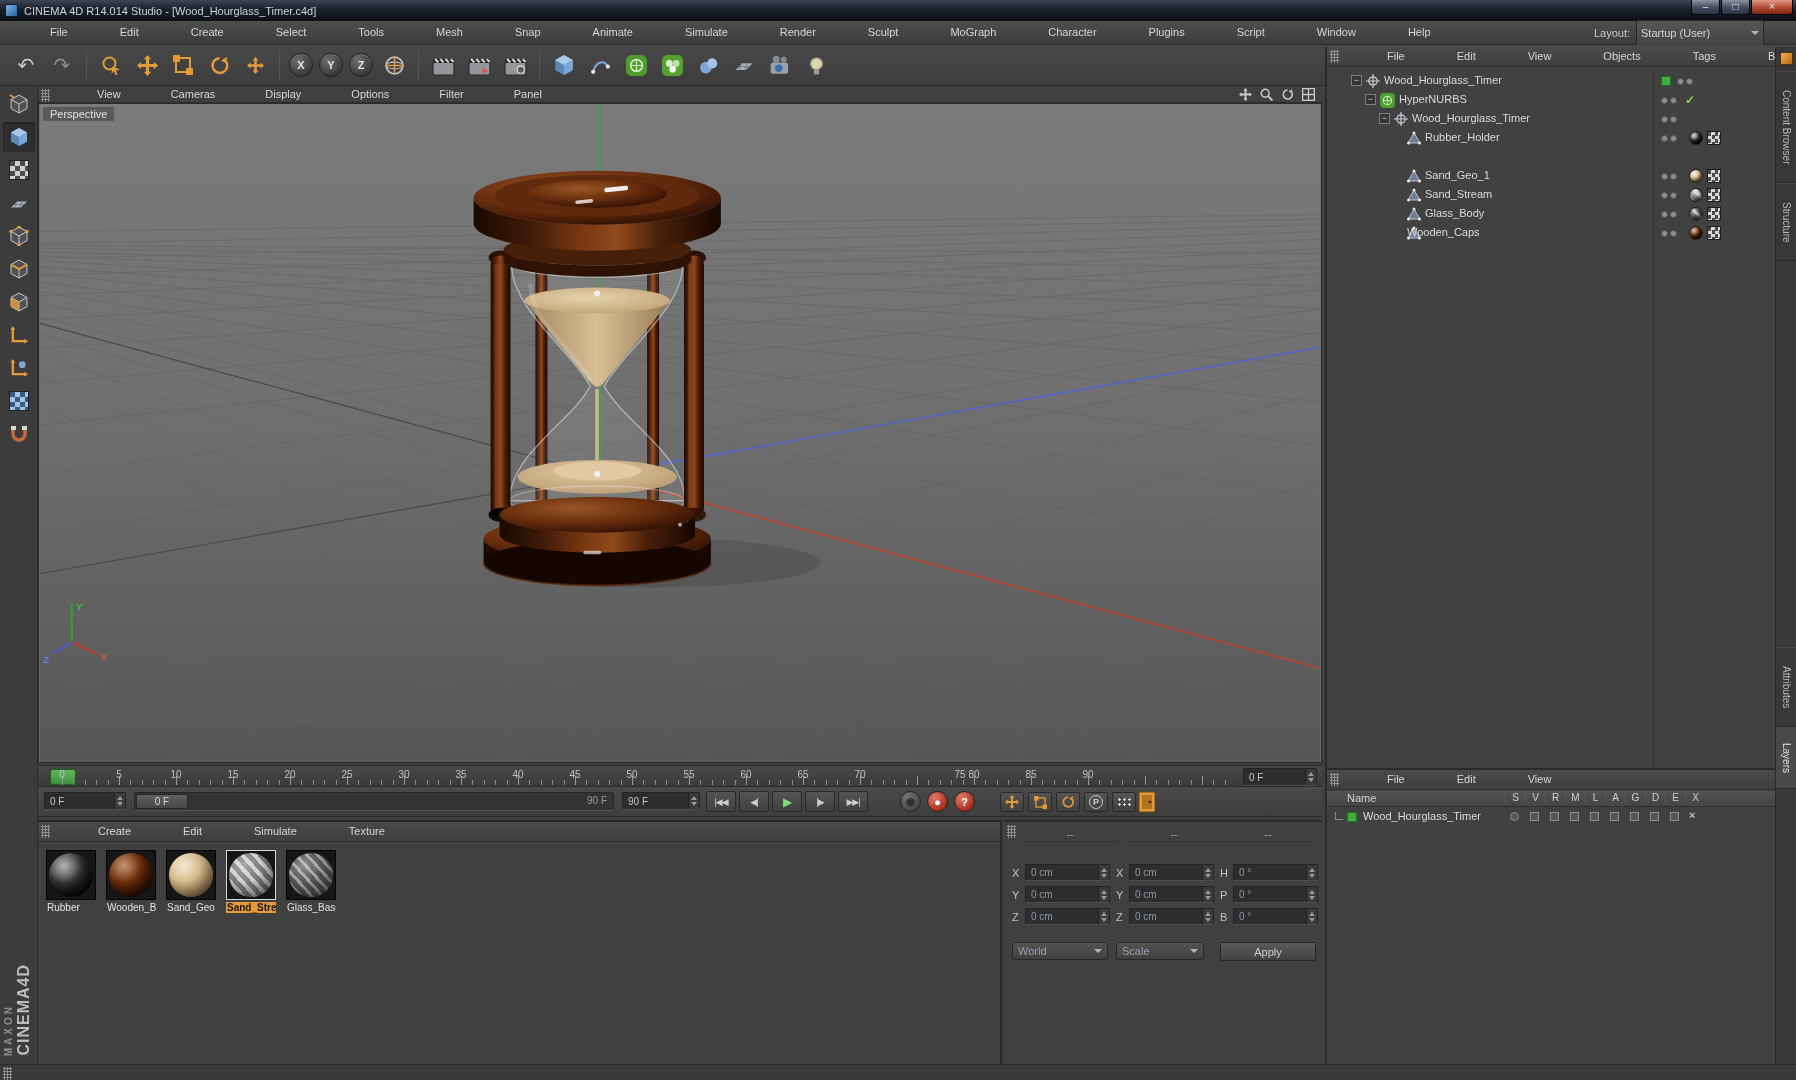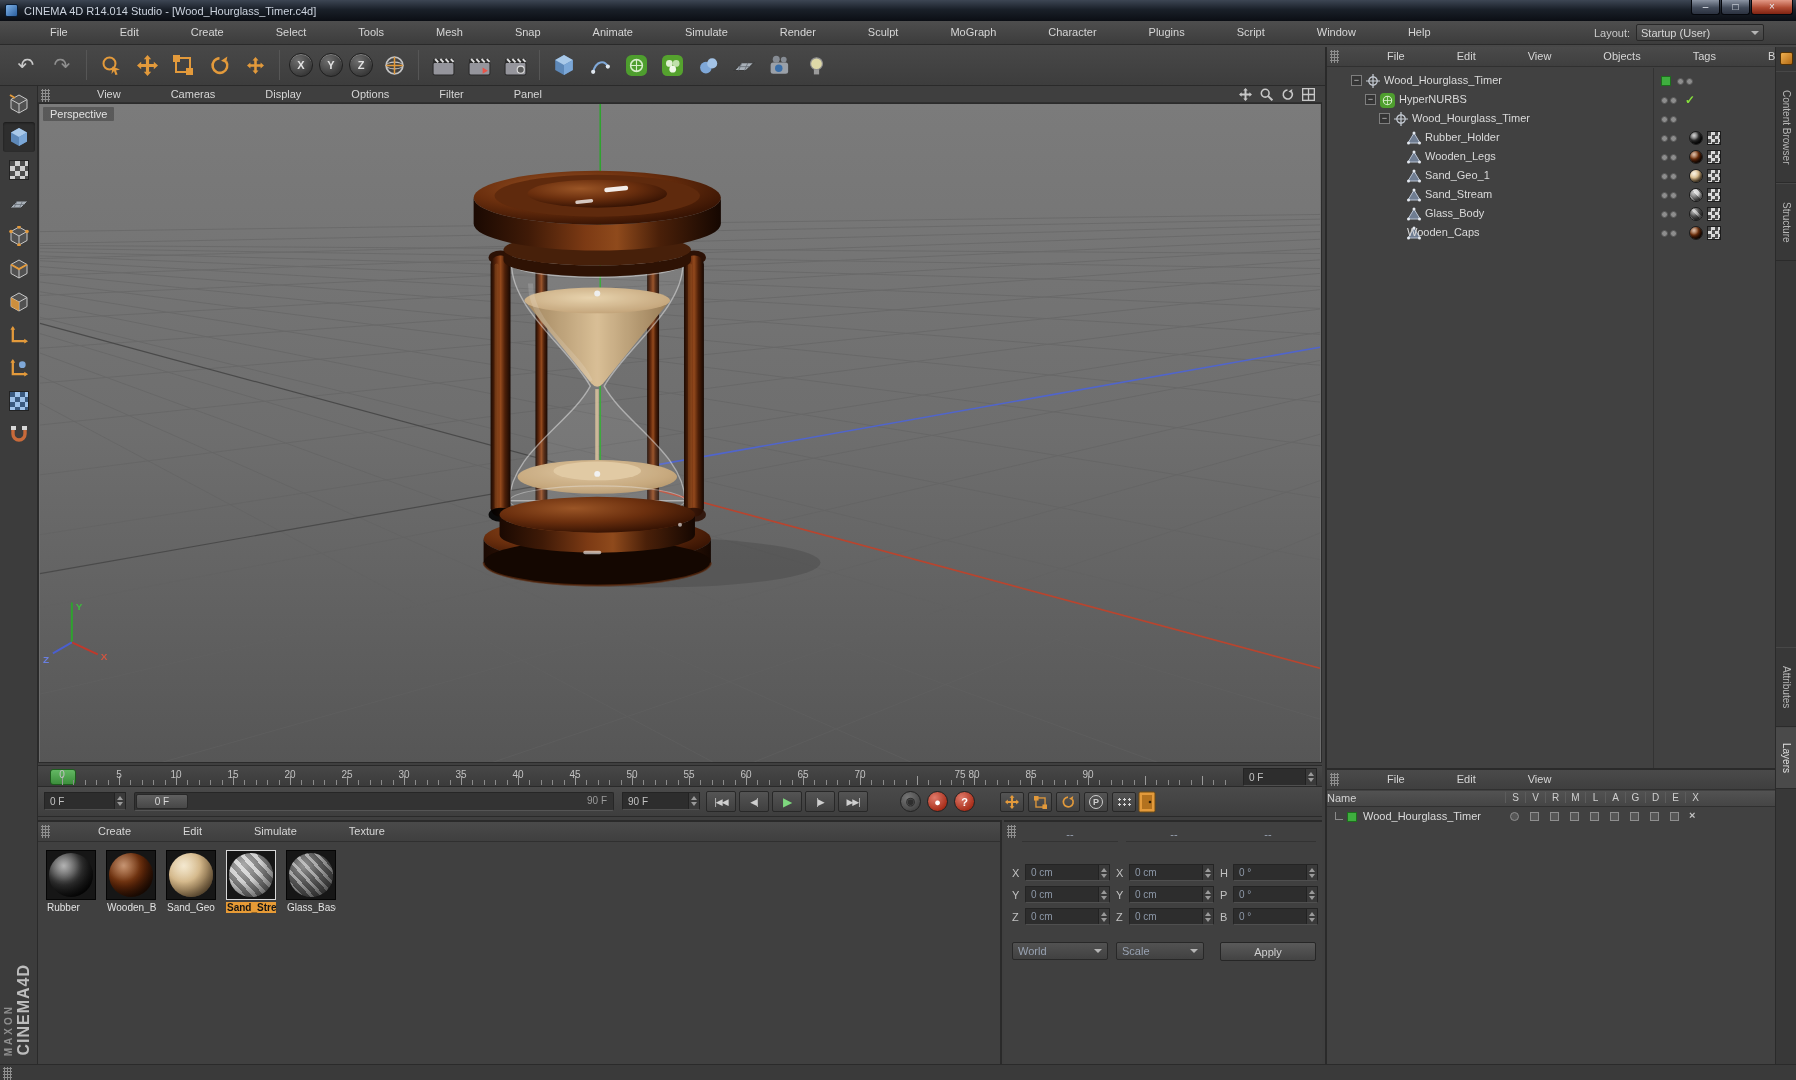--- a/index.html
+++ b/index.html
@@ -17,21 +17,21 @@
   .winbtn{width:29px;height:15px;border:1px solid #05070c;border-top:none;border-radius:0 0 3px 3px;
     background:linear-gradient(#8b94a3,#414a59 55%,#2b3240);color:#e6ebf2;font-size:10px;line-height:13px;text-align:center;}
   .winbtn.close{width:42px;background:linear-gradient(#e39a87,#b04a32 55%,#7e2313);}
 
   
   #menubar{position:absolute;left:0;top:21px;width:1796px;height:24px;
     background:linear-gradient(#4e4e4e,#3c3c3c);border-bottom:1px solid #2a2a2a;
     display:flex;align-items:center;padding:0 6px;}
   .mi{padding:0 8px;line-height:23px;color:#d6d6d6;margin-left:36px;}
   #layoutbox{margin-left:auto;display:flex;align-items:center;gap:6px;padding-right:26px;color:#c9c9c9;}
-  .combo{display:flex;align-items:center;background:linear-gradient(#565656,#434343);border:1px solid #282828;border-radius:2px;height:17px;width:128px;padding:3px 4px;color:#d6d6d6;}
+  .combo{display:flex;align-items:center;background:linear-gradient(#565656,#434343);border:1px solid #282828;border-radius:2px;height:17px;width:128px;padding:12px 4px;color:#d6d6d6;}
   .dda{width:0;height:0;border:4px solid transparent;border-top-color:#b5b5b5;margin-left:auto;margin-top:4px;}
 
   
   #toolbar{position:absolute;left:0;top:45px;width:1796px;height:41px;
     background:linear-gradient(#484848,#3d3d3d);border-bottom:1px solid #2a2a2a;
     display:flex;align-items:center;padding-left:8px;}
   .tibtn{width:36px;height:34px;display:flex;align-items:center;justify-content:center;border-radius:3px;}
   .sep{width:1px;height:30px;background:#2c2c2c;border-right:1px solid #565656;margin:0 6px;}
   .glyph{font-size:20px;color:#c9c9c9;}
   .glyph.dim{color:#8f8f8f;}
@@ -997,32 +997,20 @@
           </svg>
         <span class="om-name" style="left:98px">Rubber_Holder</span>
         <span class="vdot" style="left:334px"></span>
         <span class="vdot" style="left:343px"></span>
         <span class="tag tag-sph" style="left:362px">
             <span class="sph rubber" style="inset:0"></span>
           </span>
         <span class="tag tag-checker" style="left:380px"></span>
       </div>
 
-      <div class="om-row" style="top:80px">
-        <svg class="oico" style="left:80px" width="14" height="14" viewBox="0 0 14 14">
-            <use href="#ico-poly"></use>
-          </svg>
-        <span class="om-name" style="left:98px">Wooden_Legs</span>
-        <span class="vdot" style="left:334px"></span>
-        <span class="vdot" style="left:343px"></span>
-        <span class="tag tag-sph" style="left:362px">
-            <span class="sph wood" style="inset:0"></span>
-          </span>
-        <span class="tag tag-checker" style="left:380px"></span>
-      </div>
 
       <div class="om-row" style="top:99px">
         <svg class="oico" style="left:80px" width="14" height="14" viewBox="0 0 14 14">
             <use href="#ico-poly"></use>
           </svg>
         <span class="om-name" style="left:98px">Sand_Geo_1</span>
         <span class="vdot" style="left:334px"></span>
         <span class="vdot" style="left:343px"></span>
         <span class="tag tag-sph" style="left:362px">
             <span class="sph sand" style="inset:0"></span>
@@ -1072,21 +1060,21 @@
   </div>
 
   <div id="laypanel">
     <div class="panelmenu">
       <span class="grip"></span>
       <span class="mi">File</span>
       <span class="mi">Edit</span>
       <span class="mi">View</span>
     </div>
     <div class="layhead">
-      <span style="position:absolute;left:0;top:1px">Name</span>
+      <span style="position:absolute;left:20px;top:1px">Name</span>
       <span class="laycell" style="left:178px">S</span>
       <span class="laycell" style="left:198px">V</span>
       <span class="laycell" style="left:218px">R</span>
       <span class="laycell" style="left:238px">M</span>
       <span class="laycell" style="left:258px">L</span>
       <span class="laycell" style="left:278px">A</span>
       <span class="laycell" style="left:298px">G</span>
       <span class="laycell" style="left:318px">D</span>
       <span class="laycell" style="left:338px">E</span>
       <span class="laycell" style="left:358px">X</span>

